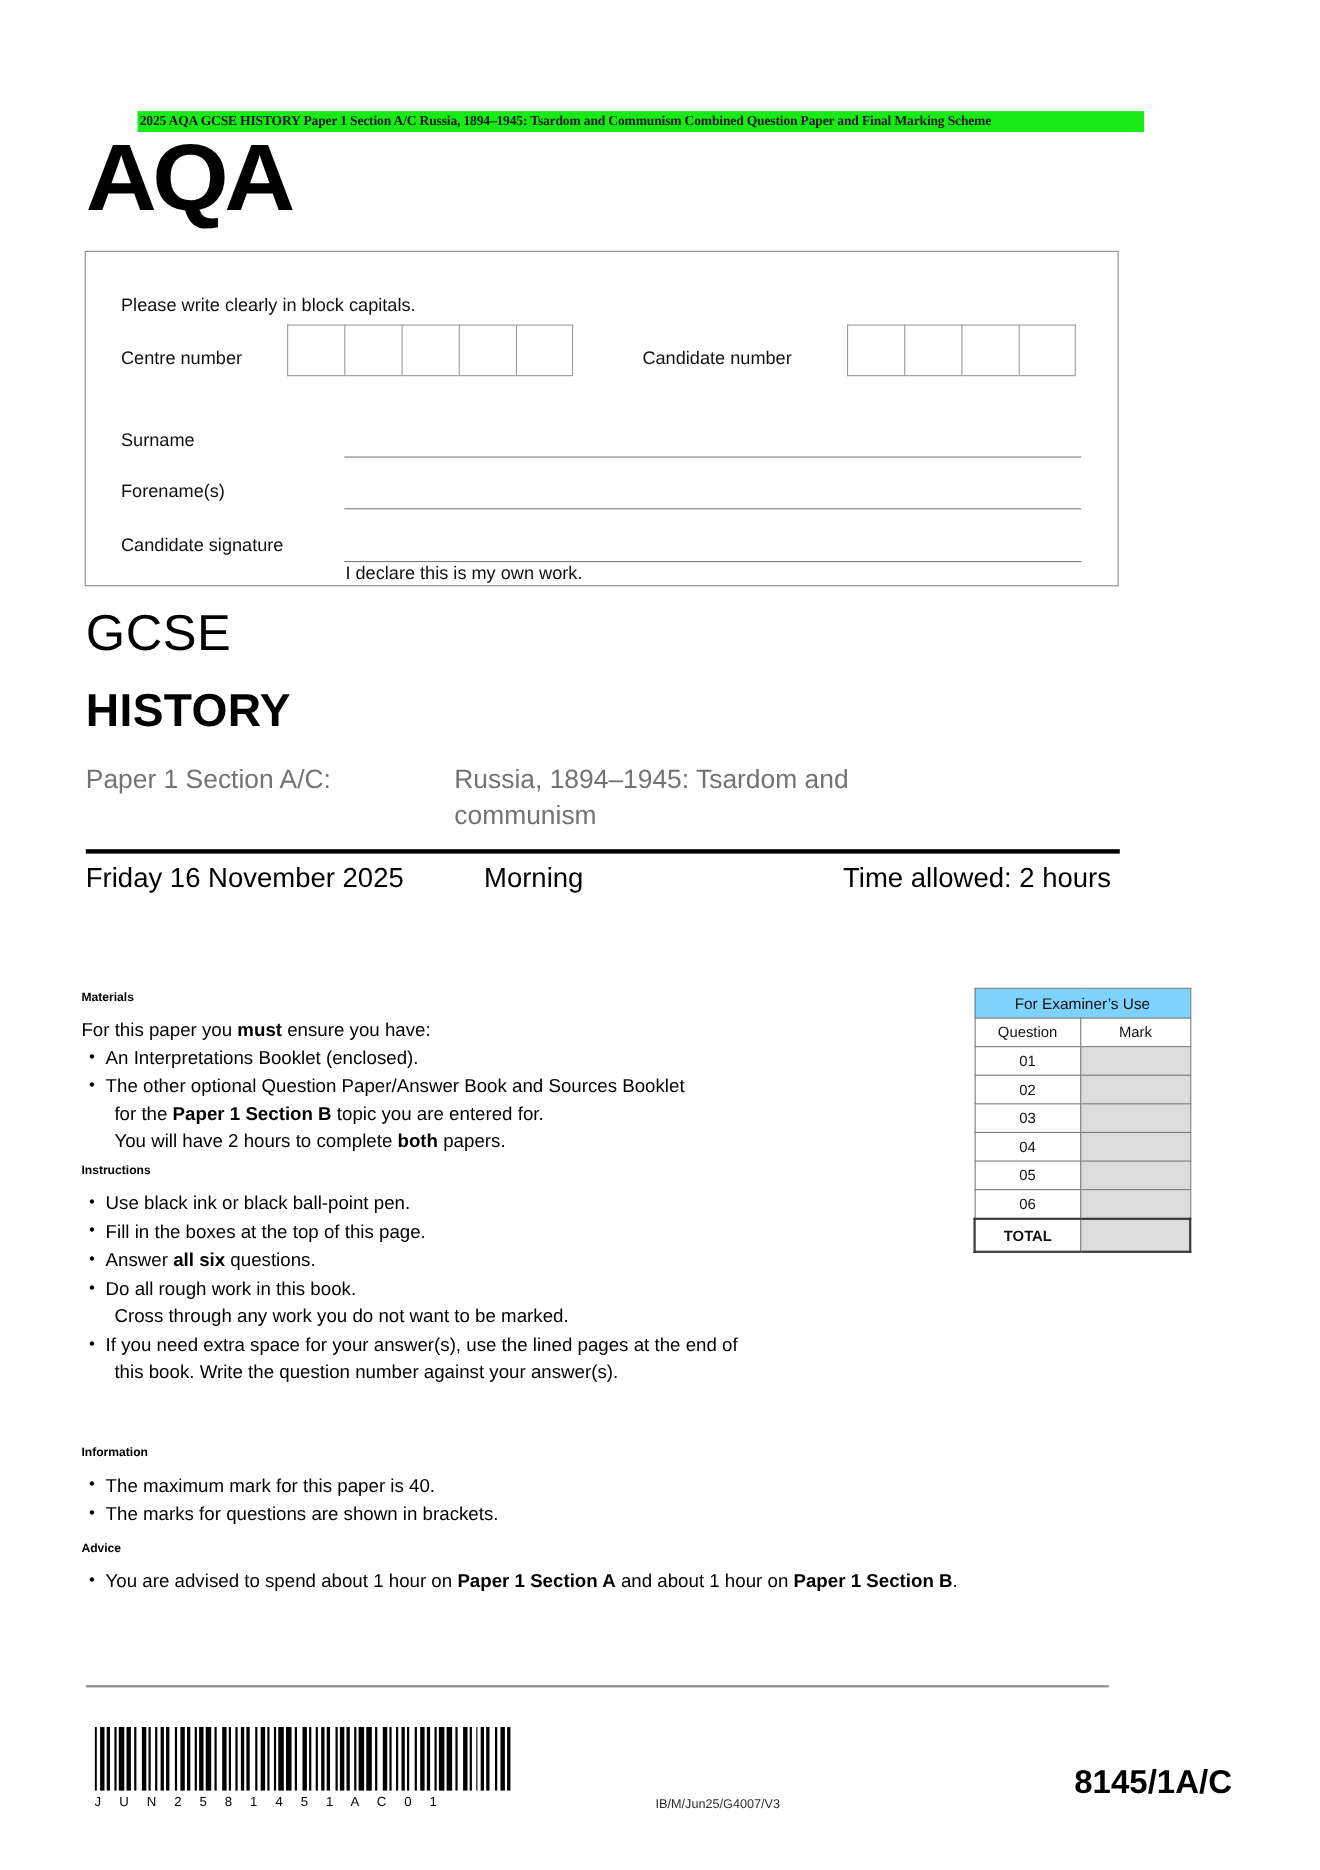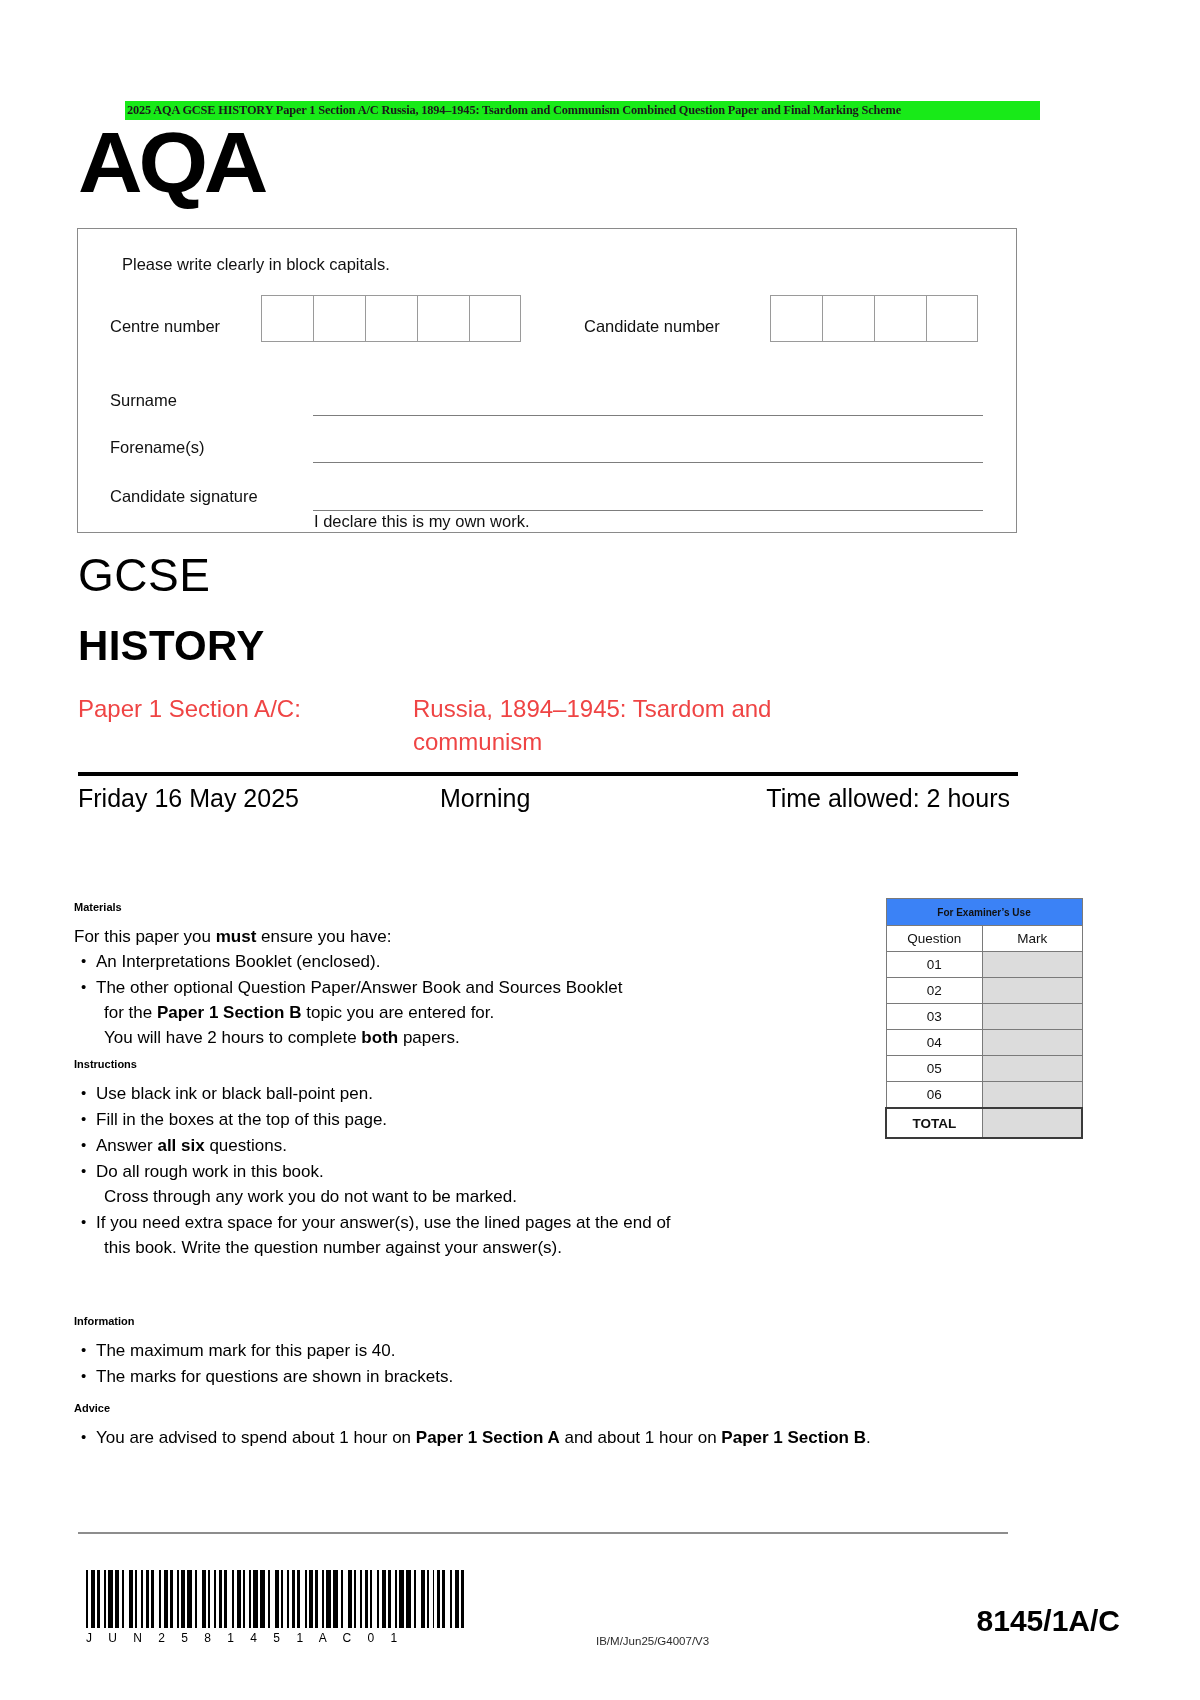--- a/index.html
+++ b/index.html
@@ -70,24 +70,23 @@
     top: 228px;
     width: 940px;
     height: 305px;
     border: 1.5px solid #8a8a8a;
     box-sizing: border-box;
     background: #fff;
   }
   .details-instruction {
     position: absolute;
     left: 32px;
-    top: 26px;
+    top: 40px;
     font-size: 16.5px;
     color: #111;
-    margin-left: 12px;
   }
   .field-label {
     position: absolute;
     font-size: 16.5px;
     color: #111;
   }
   .centre-label { left: 32px; top: 88px; }
   .candidate-label { left: 506px; top: 88px; }
   .surname-label { left: 32px; top: 162px; }
   .forename-label { left: 32px; top: 209px; }
@@ -145,21 +144,21 @@
     letter-spacing: 0.3px;
     color: #000;
   }
   .paper-line {
     position: absolute;
     left: 78px;
     top: 692px;
     width: 940px;
     font-size: 24px;
     line-height: 1.38;
-    color: #ef4444;
+    color: #737373;
   }
   .paper-line .paper-label {
     display: inline-block;
     width: 335px;
     vertical-align: top;
   }
   .paper-line .paper-topic {
     display: inline-block;
     width: 470px;
     vertical-align: top;
@@ -241,24 +240,23 @@
   .examiner-table th,
   .examiner-table td {
     border: 1.2px solid #7a7a7a;
     text-align: center;
     height: 23px;
     padding: 0;
     font-weight: 400;
     color: #111;
   }
   .examiner-table .title-cell {
-    background: #3b82f6;
-    font-size: 10px;
+    background: #7dd3fc;
+    font-size: 14px;
     height: 26px;
-    font-weight: bold;
   }
   .examiner-table .hdr {
     background: #fff;
     height: 25px;
   }
   .examiner-table .q-cell {
     background: #fff;
     width: 96px;
     height: 25px;
   }
@@ -373,21 +371,21 @@
 
   <div class="gcse-title">GCSE</div>
   <div class="subject-title">HISTORY</div>
   <div class="paper-line">
     <span class="paper-label">Paper 1 Section A/C:</span><span class="paper-topic"><span>Russia, 1894–1945: Tsardom and</span><br><span>communism</span></span>
   </div>
 
   <div class="thick-rule"></div>
 
   <div class="date-row">
-    <span class="when">Friday 16 May 2025</span>
+    <span class="when">Friday 16 November 2025</span>
     <span class="session">Morning</span>
     <span class="allowed">Time allowed: 2 hours</span>
   </div>
 
   <div class="section-head materials-head">Materials</div>
   <div class="body-text materials-body">
     <div><span>For this paper you </span><b>must</b><span> ensure you have:</span></div>
     <ul class="bullets">
       <li><span>An Interpretations Booklet (enclosed).</span></li>
       <li>

